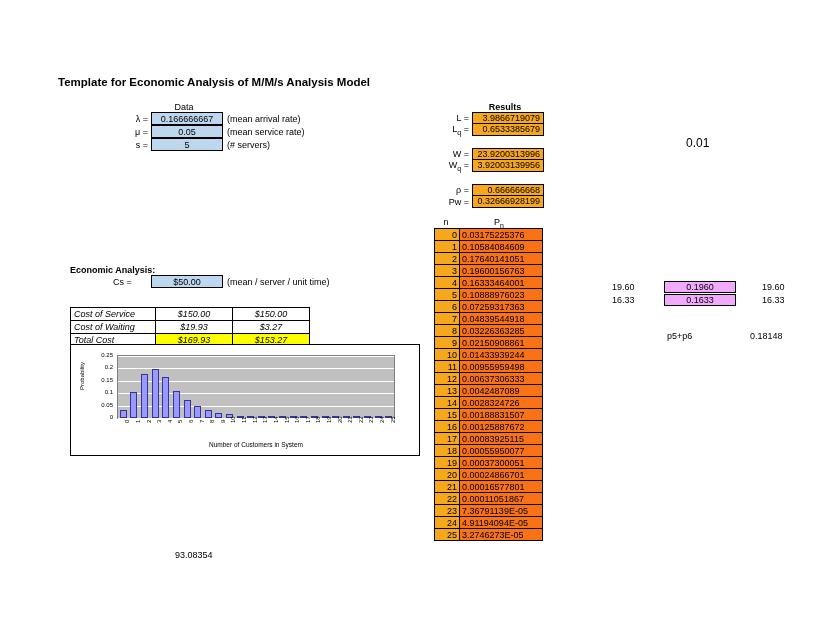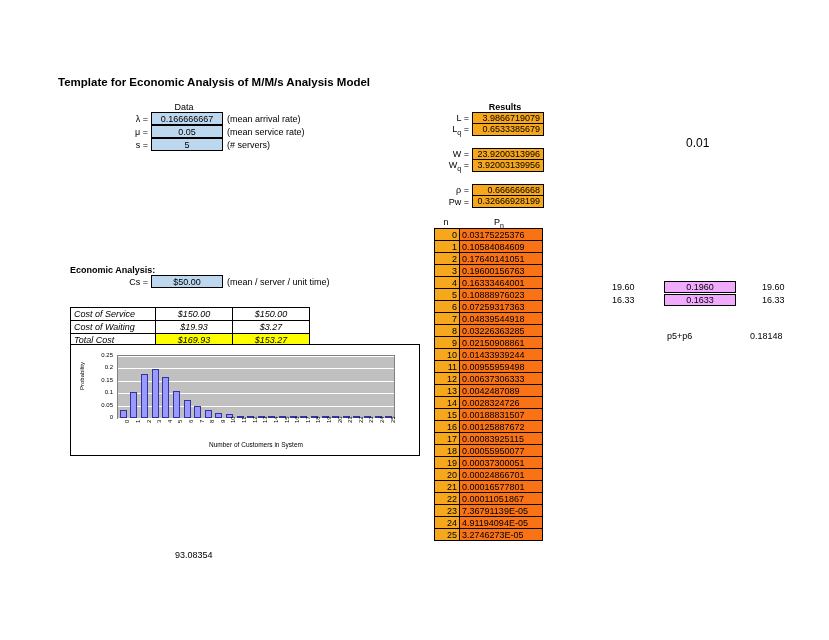--- a/index.html
+++ b/index.html
@@ -98,21 +98,20 @@
   
   #econ-title {
     left: 70px; top: 265px;
     font-weight: bold;
     font-size: 9px;
   }
   #econ-block { left: 113px; top: 275px; }
   .econ-row { height: 13px; display: flex; align-items: center; }
   .econ-label {
     width: 35px;
-    text-align: right;
     padding-right: 3px;
     font-size: 9px;
   }
   .econ-cell {
     width: 72px;
     background: #bdd7ee;
     border: 1px solid #000000;
     box-sizing: border-box;
     text-align: center;
     font-size: 9px;

